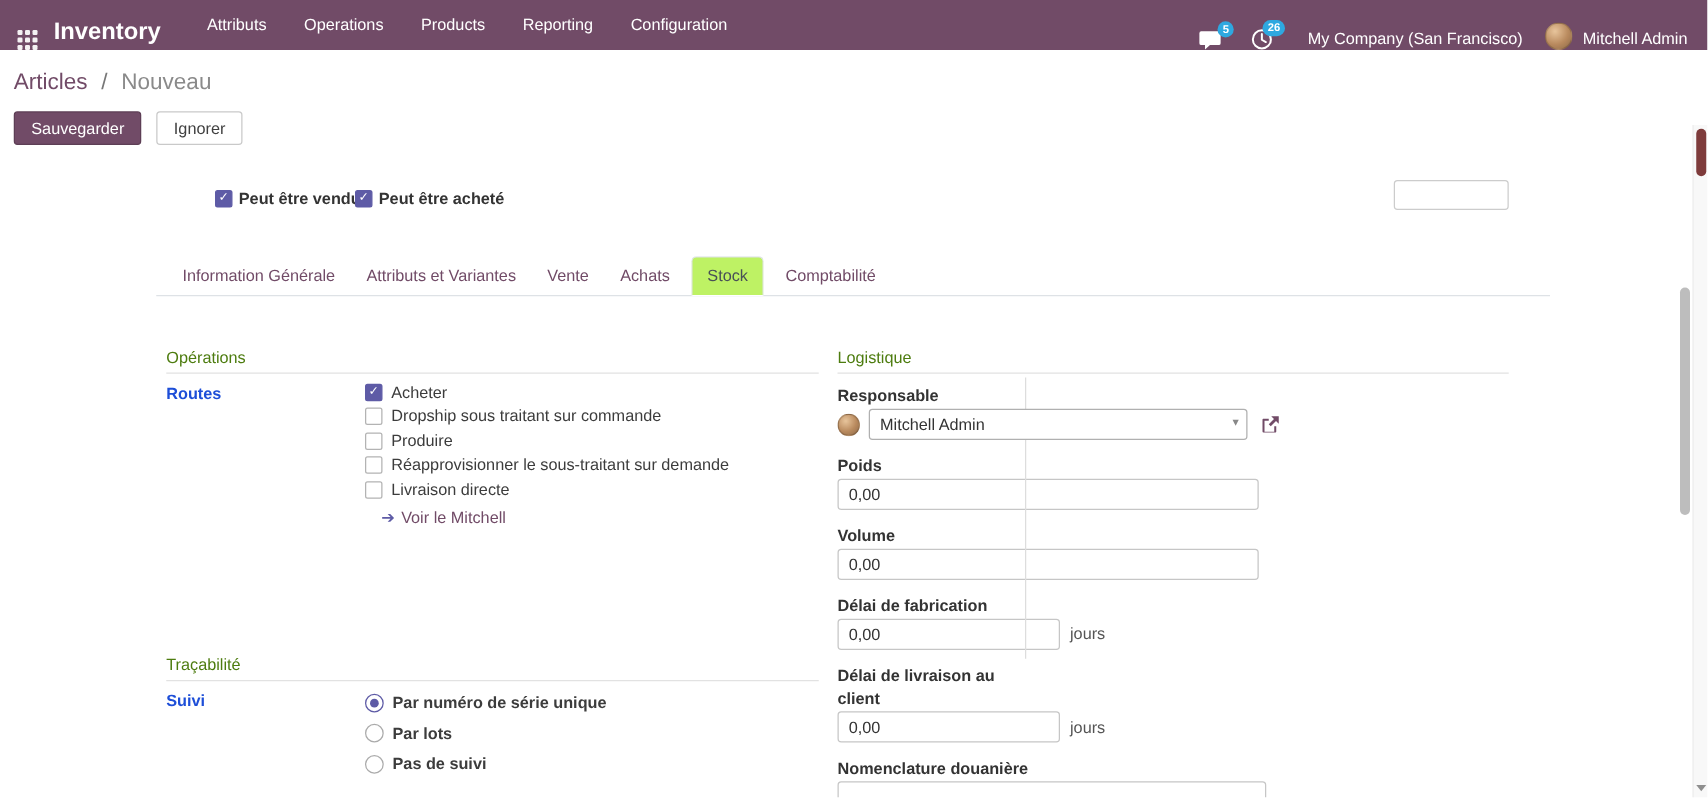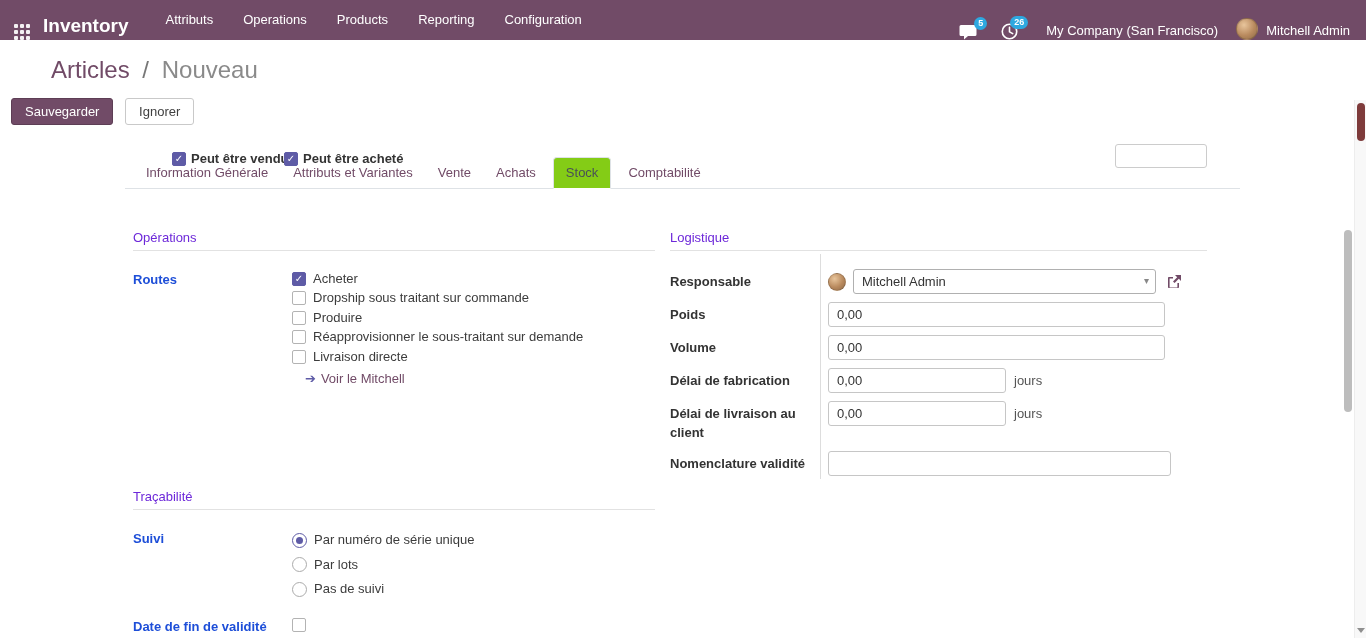--- a/index.html
+++ b/index.html
@@ -25,21 +25,21 @@
   .company { margin:0 18px 0 4px; cursor:pointer; white-space:nowrap; }
   .avatar { width:22px; height:22px; border-radius:50%; flex:none;
             background:radial-gradient(circle at 35% 30%, #e8c59c 0%, #b98a5e 55%, #8d6a48 100%);
             border:1px solid rgba(0,0,0,.15); }
   .avatar.small { width:18px; height:18px; }
   .username { margin:0 16px 0 8px; cursor:pointer; white-space:nowrap; }
 
   
   .control-panel { position:absolute; top:40px; left:0; right:12px; height:81px; background:#fff;
                    padding:13px 0 0 11px; z-index:20; }
-  .breadcrumb { font-size:24px;margin-left:40px; }
+  .breadcrumb { font-size:18px; }
   .bc-link { color:#714B67; cursor:pointer; }
   .bc-sep { color:#777; margin:0 6px; }
   .bc-current { color:#8a8a8a; }
   .cp-buttons { margin-top:11px; }
   .btn { font-size:13px; padding:5px 13px; border-radius:3px; border:1px solid #c9c9c9;
          background:#fff; color:#404040; cursor:pointer; font-family:inherit; }
   .btn.primary { background:#714B67; border-color:#5d3e55; color:#fff; margin-right:8px; }
 
   
   .content { position:absolute; top:121px; left:0; right:12px; bottom:0; background:#fff; overflow:hidden; }
@@ -53,57 +53,57 @@
   .clip-label { position:absolute; top:-2px; font-weight:700; color:#333; white-space:nowrap; }
   .clip-label-1 { left:66px; }
   .clip-label-2 { left:178px; }
   .clip-input { position:absolute; left:990px; top:-8px; width:92px; height:24px;
                 border:1px solid #ccc; border-radius:3px; background:#fff; }
 
   
   .tabs { display:flex; margin-top:36px; padding-left:13px; border-bottom:1px solid #dee2e6;
           align-items:flex-end; }
   .tab { line-height:30px; padding:0 8px; margin-right:9px; color:#714B67; cursor:pointer; white-space:nowrap; }
-  .tab.active { color:#495057; background:#84cc16; border:1px solid #dee2e6; border-bottom:1px solid #fff;
-                border-radius:4px 4px 0 0; margin-bottom:-1px; padding:0 12px; }
+  .tab.active { color:#495057; background:#bef264; border:1px solid #dee2e6; border-bottom:1px solid #fff;
+                border-radius:4px 4px 0 0; margin-bottom:-1px; padding:0 12px;margin-top:48px; }
 
   
   .form-grid { display:flex; margin-top:40px; }
   .col-left { width:522px; margin-left:8px; }
   .col-right { width:537px; margin-left:15px; position:relative; }
-  .sep { font-size:13px; color:#6d28d9; padding-bottom:3px; border-bottom:1px solid #e2e2e2; margin-bottom:18px; }
+  .sep { font-size:13px; color:#4d7c0f; padding-bottom:3px; border-bottom:1px solid #e2e2e2; margin-bottom:5px; }
   .sep.trac { margin-top:100px; }
 
   .field-row { display:flex; }
   .f-label { width:159px; flex:none; font-weight:700; color:#1d4ed8; padding-top:1px; line-height:1.5; }
   .f-control { flex:1; }
 
   .cb-row { display:flex; align-items:center; height:19.5px; }
   .cb { width:14px; height:14px; border:1px solid #b3b3b3; border-radius:2px; background:#fff;
         display:inline-flex; align-items:center; justify-content:center; flex:none; cursor:pointer; }
   .cb.checked { background:#5e5ba6; border-color:#5e5ba6; }
   .tick { font-style:normal; color:#fff; font-size:10px; font-weight:700; line-height:1; }
   .cb-label { margin-left:7px; color:#3c3c3c; cursor:pointer; white-space:nowrap; }
 
   .diagram-link { margin:3px 0 0 13px; display:flex; align-items:center; cursor:pointer; width:max-content; }
   .arrow { color:#5e5ba6; margin-right:5px; }
   .link-text { color:#714B67; }
 
-  .radio-row { display:flex; align-items:center; height:24.5px; }
+  .radio-row { display:flex; align-items:center; height:24.5px;font-weight:bold; }
   .radio { width:15px; height:15px; border:1px solid #ababab; border-radius:50%; background:#fff;
            position:relative; flex:none; cursor:pointer; }
   .radio.checked { border-color:#5e5ba6; }
   .radio.checked::after { content:""; position:absolute; left:3px; top:3px; width:7px; height:7px;
                           border-radius:50%; background:#5e5ba6; }
   .radio-label { margin-left:7px; color:#3c3c3c; cursor:pointer; white-space:nowrap; }
   .date-row { margin-top:14px; }
   .date-row .f-control { padding-top:2px; }
 
   
-  .r-row { display:flex; margin-bottom:8px; align-items:flex-start; }
+  .r-row { display:flex; margin-bottom:8px; align-items:flex-start;flex-direction:column; }
   .r-label { width:158px; flex:none; font-weight:700; color:#333; line-height:1.45; padding-top:4px; }
   .r-field { display:flex; align-items:center; }
   .inp { height:25px; border:1px solid #c6c6c6; border-radius:3px; padding:0 8px; font-size:13px;
          color:#333; font-family:inherit; background:#fff; }
   .inp.w-lg { width:337px; }
   .inp.w-md { width:178px; }
   .inp.w-xl { width:343px; }
   .m2o { position:relative; display:inline-flex; }
   .m2o .inp { width:303px; border-color:#b0b0b0; padding-right:22px; }
   .caret { position:absolute; right:7px; top:5px; color:#888; font-size:10px; cursor:pointer; }
@@ -311,21 +311,21 @@
 
         <div class="r-row">
           <div class="r-label">Délai de livraison au client</div>
           <div class="r-field">
             <input class="inp w-md" value="0,00" style="">
             <span class="suffix">jours</span>
           </div>
         </div>
 
         <div class="r-row">
-          <div class="r-label">Nomenclature validité</div>
+          <div class="r-label">Nomenclature douanière</div>
           <div class="r-field">
             <input class="inp w-xl" value="" style="">
           </div>
         </div>
       </div>
     </div>
   </div>
 
   <div class="inner-thumb"></div>
 </div>

